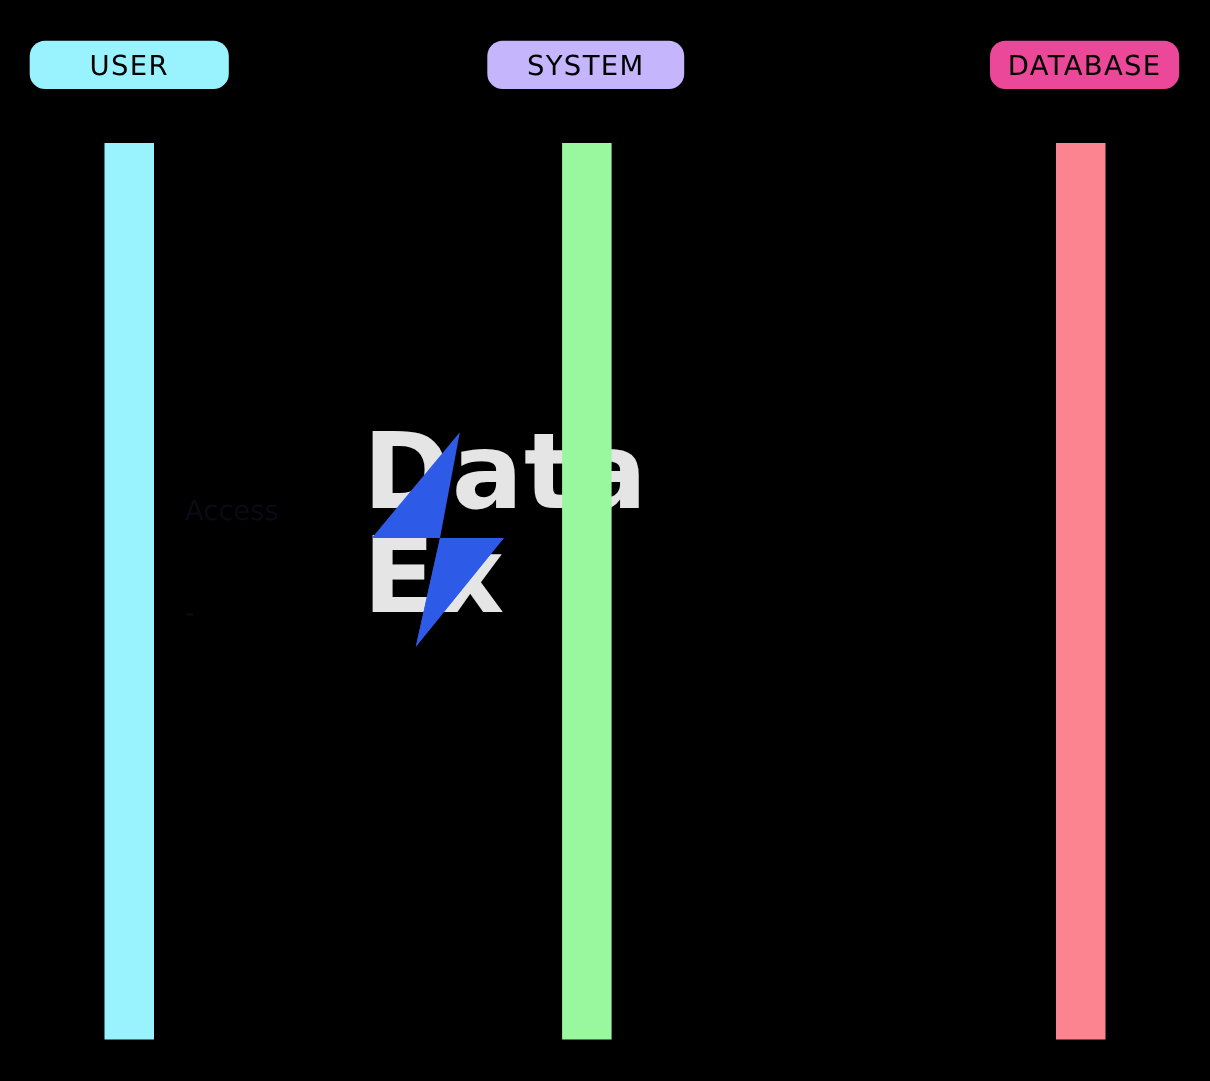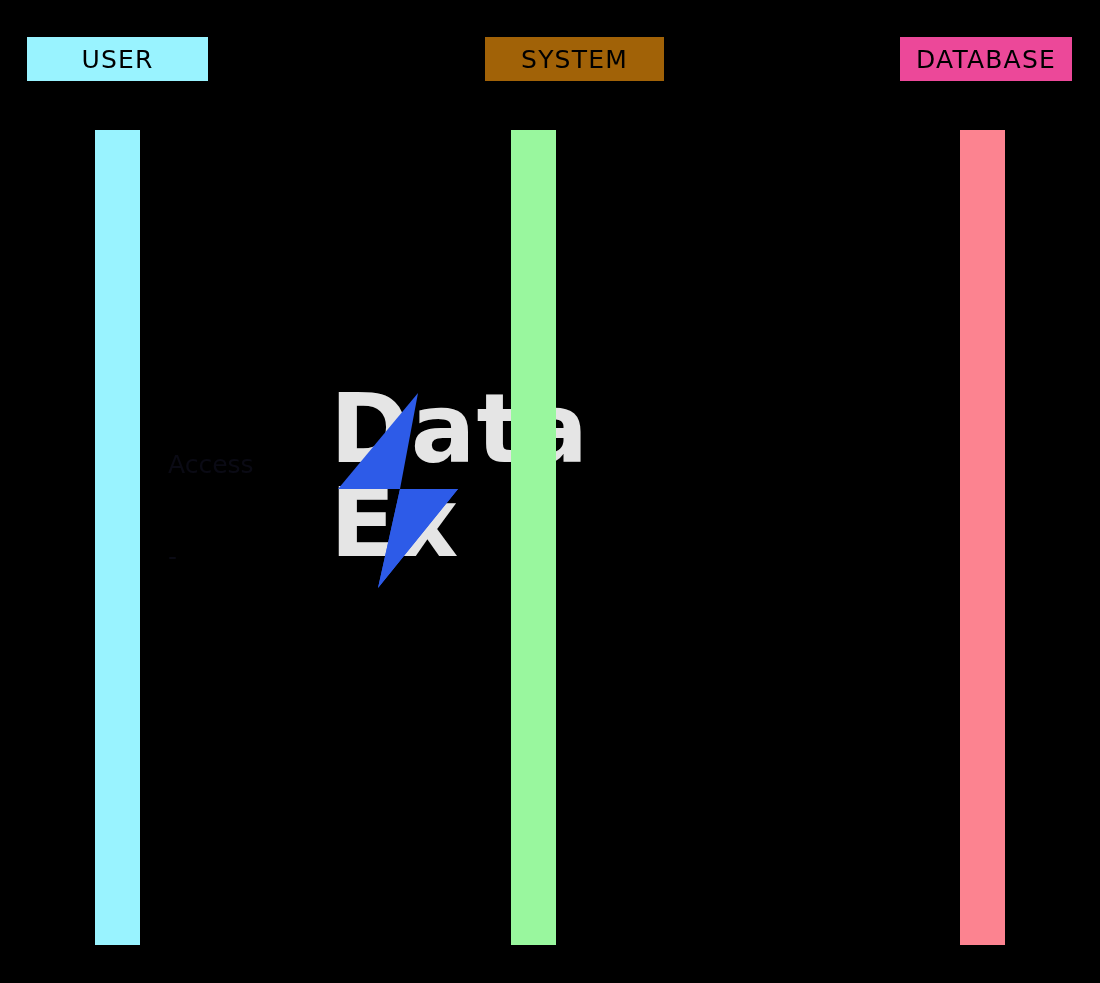--- a/index.html
+++ b/index.html
@@ -40,33 +40,34 @@
 
   
   .actor-box {
     position: absolute;
     display: flex;
     align-items: center;
     justify-content: center;
     height: 44px;
     box-sizing: border-box;
     z-index: 4;
+    border-radius: 14px;
   }
   .actor-label {
     font-family: "DejaVu Sans", sans-serif;
     font-size: 25px;
     font-weight: 400;
     color: #000000;
     letter-spacing: 1.2px;
     line-height: 1;
     white-space: nowrap;
   }
 
   #actor-box-0 { left: 27px;  top: 37px; width: 181px; background: #99F3FF; }
-  #actor-box-1 { left: 443px; top: 37px; width: 179px; background: #a16207; margin-left: 42px; }
+  #actor-box-1 { left: 443px; top: 37px; width: 179px; background: #c4b5fd; }
   #actor-box-2 { left: 900px; top: 37px; width: 172px; background: #ec4899; }
 
   
   .lifeline {
     position: absolute;
     top: 130px;
     height: 815px;
     width: 45px;
     z-index: 2;
   }

